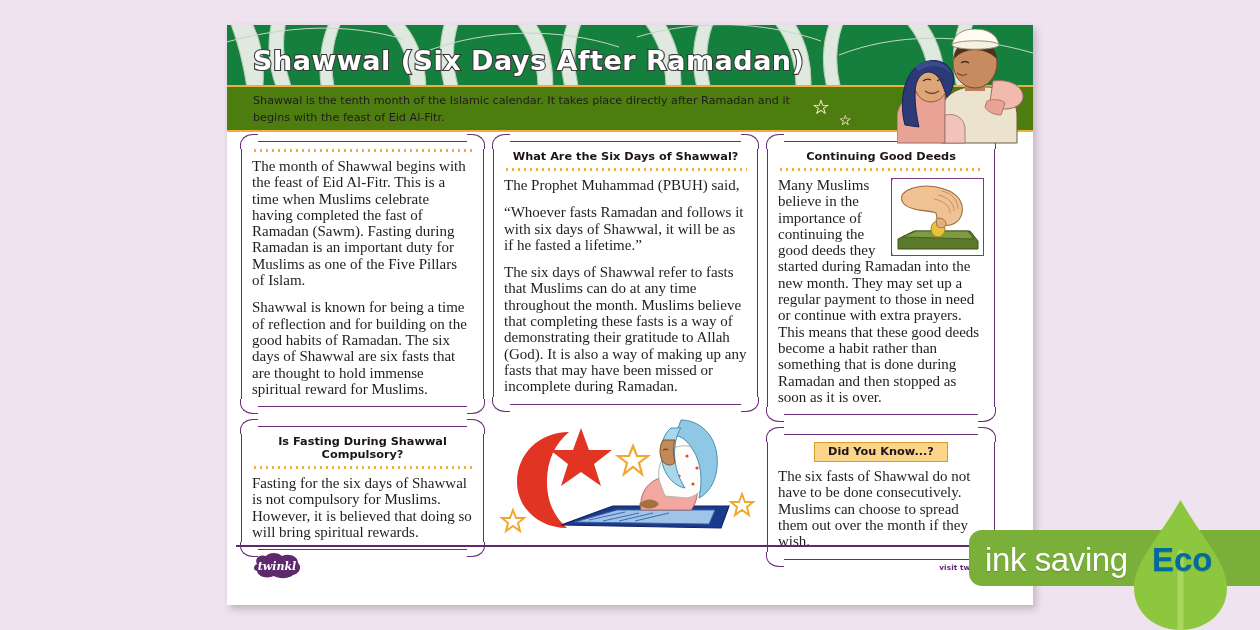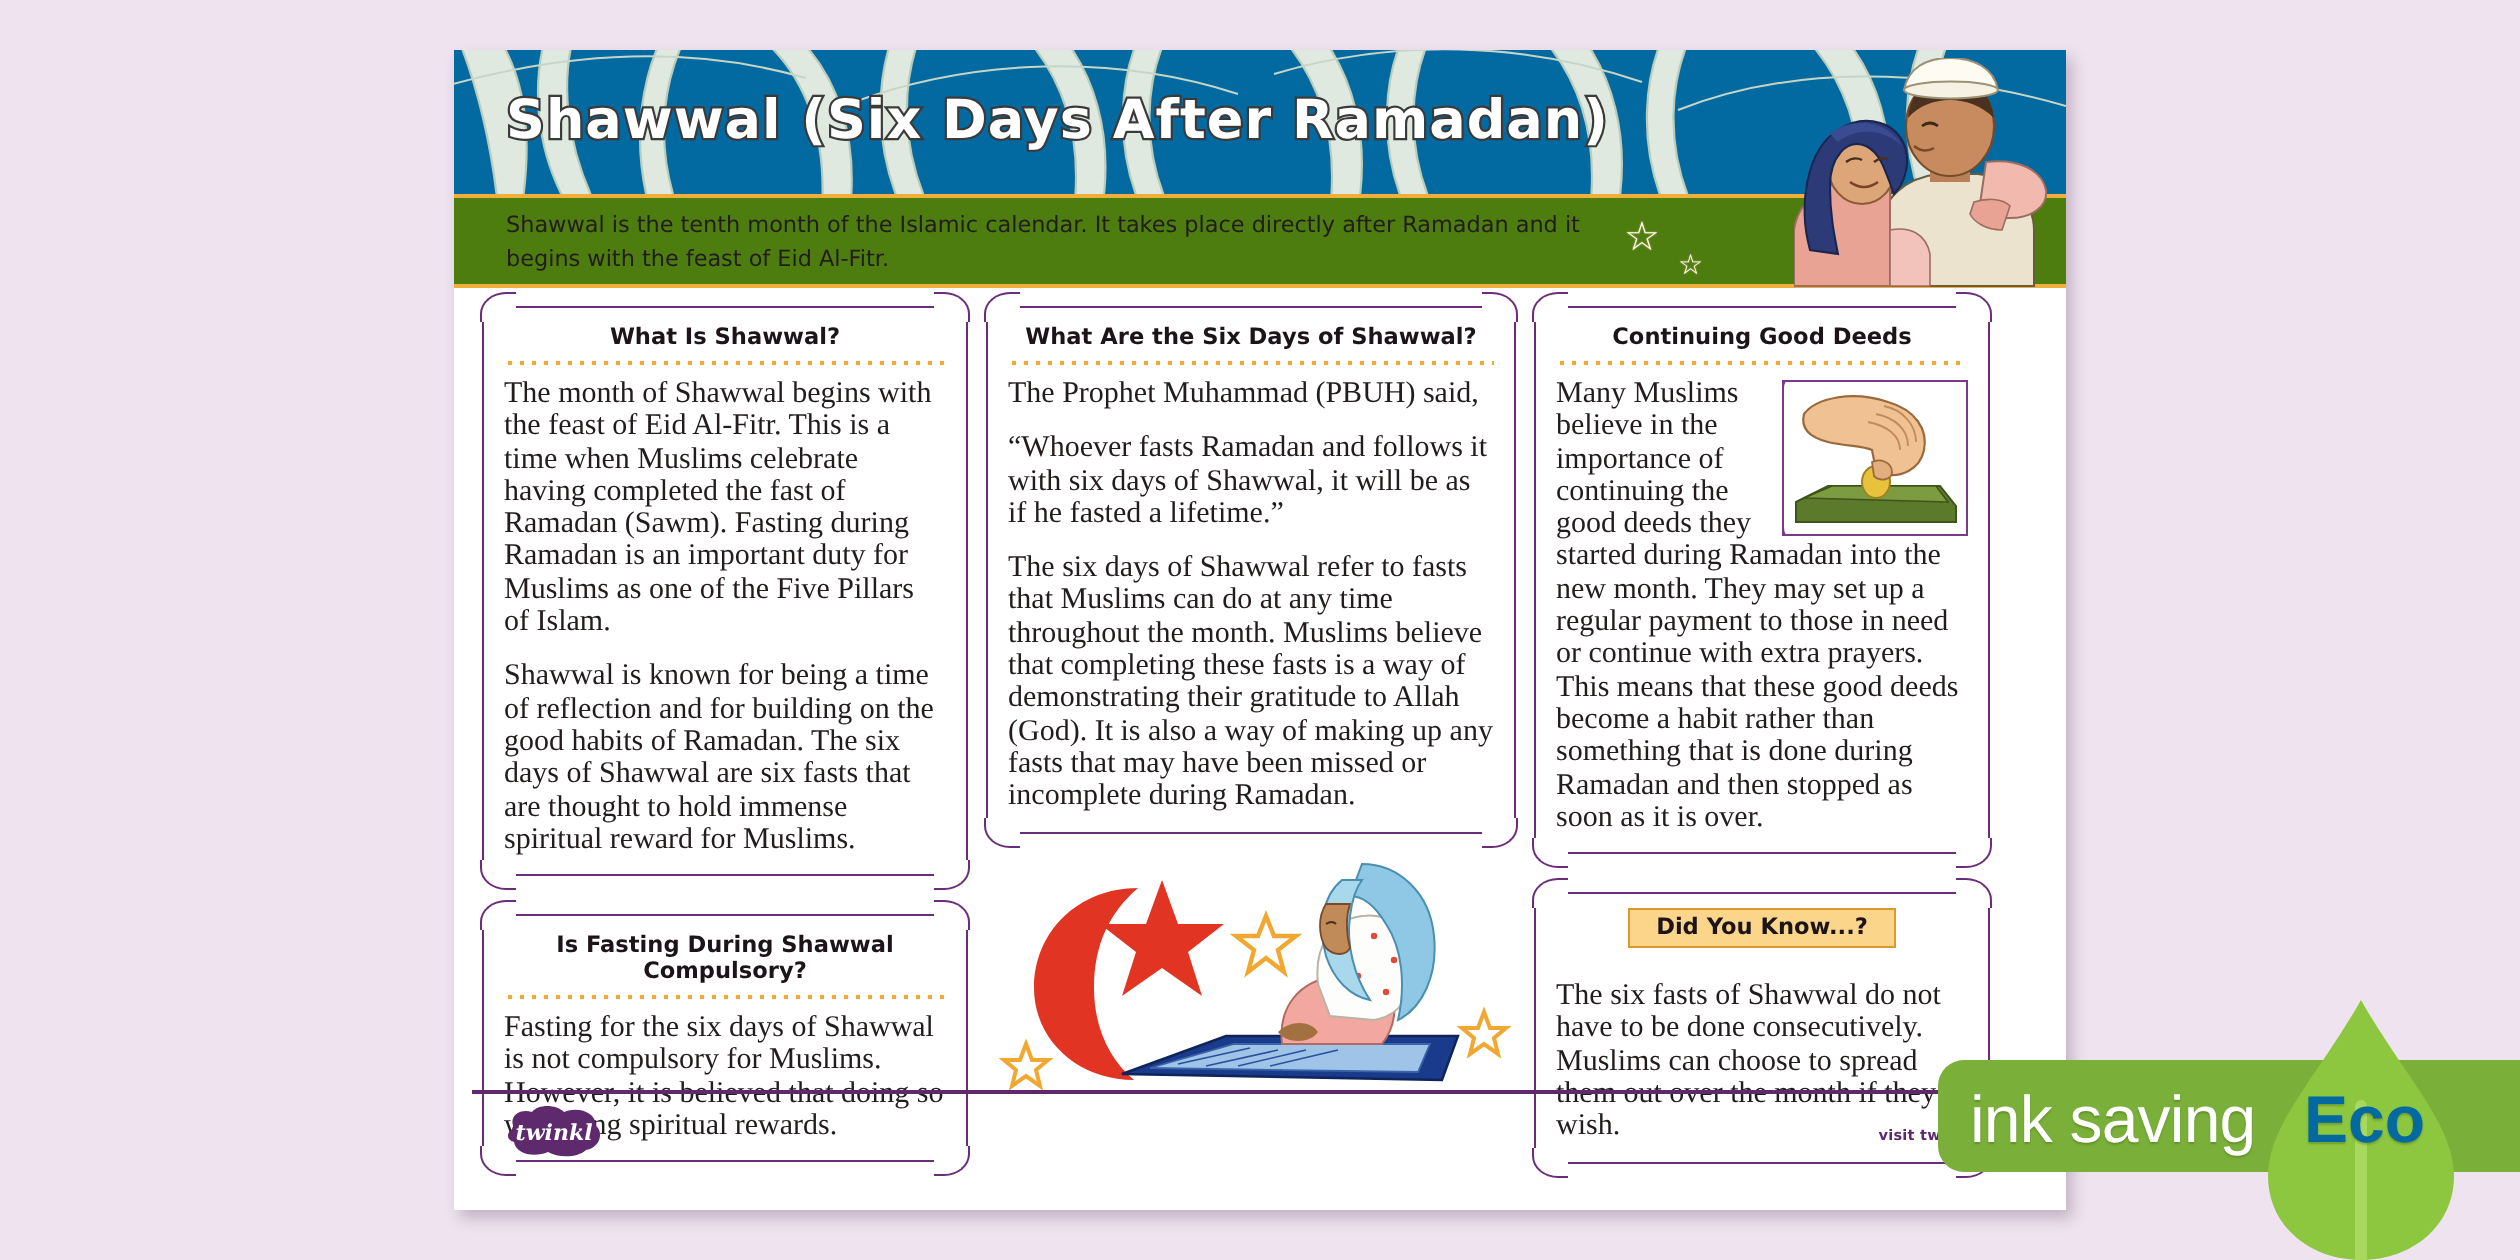--- a/index.html
+++ b/index.html
@@ -27,23 +27,23 @@
     width: 806px;
     height: 580px;
     background: #ffffff;
     box-shadow: 3px 4px 7px rgba(80,50,80,0.28);
     overflow: hidden;
   }
 
   
   .header-band {
     position: relative;
-    height: 72px;
+    height: 60px;
     width: 100%;
-    background: #0369a1;
+    background: #15803d;
     overflow: hidden;
   }
   .palm-bg {
     position: absolute;
     inset: 0;
     overflow: hidden;
   }
   .palm-bg svg { position: absolute; left: 0; top: -8px; }
 
   .page-title {
@@ -165,21 +165,21 @@
     font-size: 15px;
     line-height: 16.3px;
     color: #231c1c;
     margin-bottom: 11px;
   }
   .para:last-child { margin-bottom: 0; }
 
   
   .dyk-label {
     display: block;
-    margin: 0 auto 16px auto;
+    margin: 0 auto 6px auto;
     width: fit-content;
     background: #fbd58a;
     border: 1.4px solid #d99a2e;
     padding: 2px 13px 3px 13px;
     font-family: "DejaVu Sans", sans-serif;
     font-size: 11.3px;
     font-weight: bold;
     color: #1c1418;
   }
 
@@ -365,21 +365,20 @@
     <div class="body-area">
       <div class="cols">
 
         <div class="col col-a">
 
           <div class="fbox">
             <span class="curl tl"></span>
             <span class="curl tr"></span>
             <span class="curl bl"></span>
             <span class="curl br"></span>
-            <div class="box-title">What Is Shawwal?</div>
             <div class="dotline"></div>
             <p class="para">The month of Shawwal begins with the feast of Eid Al-Fitr. This is a time when Muslims celebrate having completed the fast of Ramadan (Sawm). Fasting during Ramadan is an important duty for Muslims as one of the Five Pillars of Islam.</p>
             <p class="para">Shawwal is known for being a time of reflection and for building on the good habits of Ramadan. The six days of Shawwal are six fasts that are thought to hold immense spiritual reward for Muslims.</p>
           </div>
 
           <div class="fbox" style="margin-top:10px;">
             <span class="curl tl"></span>
             <span class="curl tr"></span>
             <span class="curl bl"></span>
             <span class="curl br"></span>

